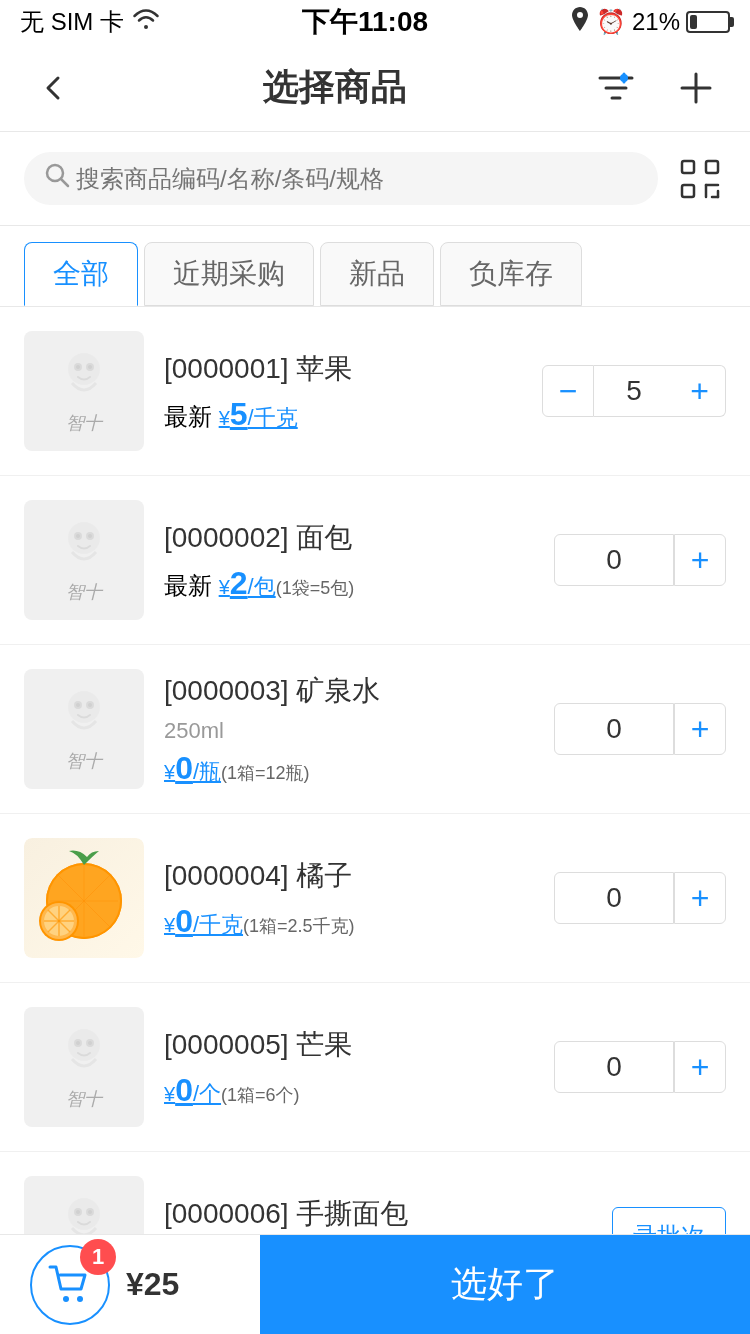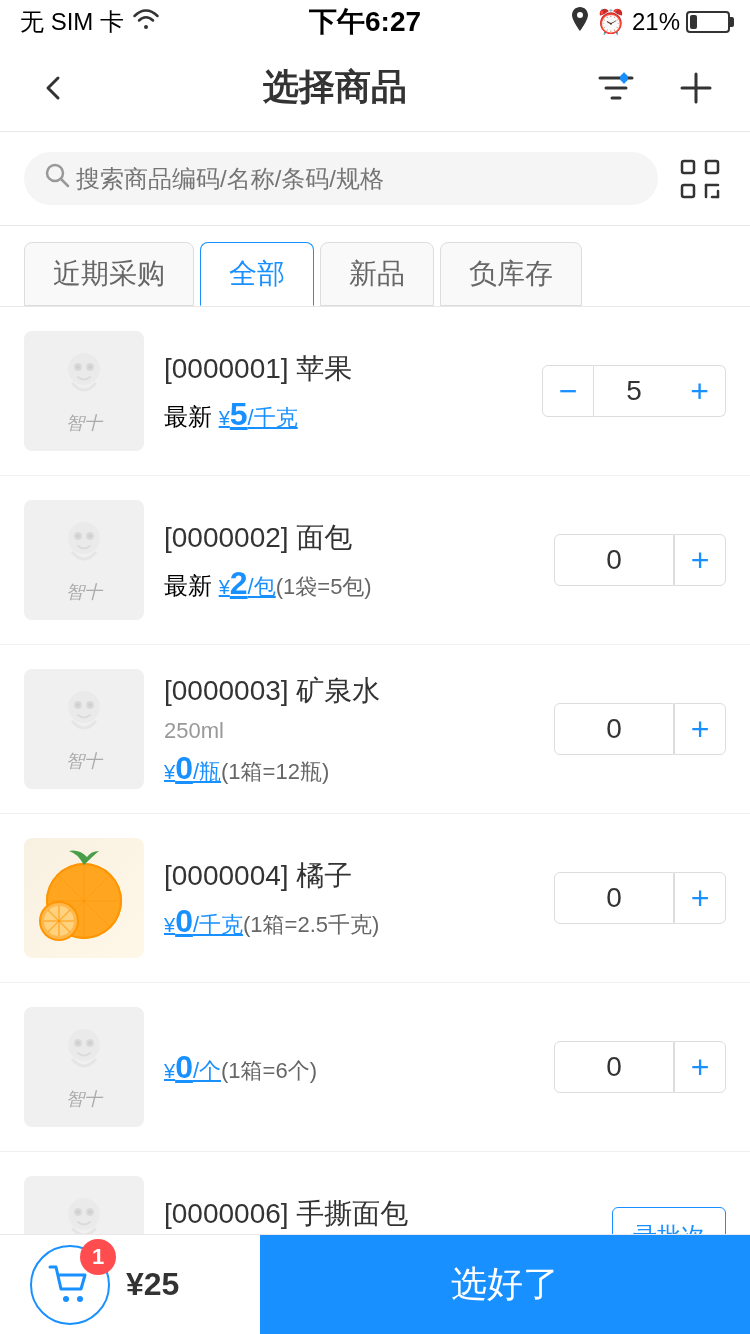--- a/index.html
+++ b/index.html
@@ -204,21 +204,21 @@
       margin-bottom: 6px;
     }
     .product-price {
       font-size: 24px;
       color: #333;
     }
     .product-price .price-label { color: #000000; }
     .product-price .price-unit { color: #1890ff; font-size: 20px; text-decoration: underline; }
     .product-price .price-value { color: #1890ff; font-size: 32px; font-weight: 600; text-decoration: underline; }
     .product-price .price-per { color: #1890ff; font-size: 22px; text-decoration: underline; }
-    .product-price .price-info { color: #666; font-size: 22px; }
+    .product-price .price-info { color: #666; font-size: 18px; }
 
     
     .qty-control {
       display: flex;
       align-items: center;
       gap: 0;
       flex-shrink: 0;
     }
     .qty-btn {
       width: 52px; height: 52px;
@@ -330,21 +330,21 @@
   <div class="status-left">
     <span>无 SIM 卡</span>
     <span>
       <svg width="28" height="22" viewBox="0 0 28 22" fill="none">
         <path d="M14 17a2 2 0 1 1 0 4 2 2 0 0 1 0-4z" fill="#333"></path>
         <path d="M7 12.5C9 10.5 11.4 9.3 14 9.3s5 1.2 7 3.2" stroke="#333" stroke-width="2.5" stroke-linecap="round" fill="none"></path>
         <path d="M2.5 8C6 4.5 9.8 2.5 14 2.5S22 4.5 25.5 8" stroke="#333" stroke-width="2.5" stroke-linecap="round" fill="none"></path>
       </svg>
     </span>
   </div>
-  <div class="status-center">下午6:27</div>
+  <div class="status-center">下午11:08</div>
   <div class="status-right">
     <span>
       <svg width="20" height="24" viewBox="0 0 20 24" fill="#333">
           <path d="M10 0C5.6 0 2 3.6 2 8c0 5.4 8 16 8 16s8-10.6 8-16c0-4.4-3.6-8-8-8zm0 11a3 3 0 1 1 0-6 3 3 0 0 1 0 6z"></path>
         </svg>
     </span>
     <span>⏰</span>
     <span>21%</span>
     <div class="battery-icon">
       <div class="battery-fill"></div>
@@ -396,22 +396,22 @@
       <rect x="4" y="28" width="12" height="12" rx="2" stroke="#333" stroke-width="2.5" fill="none"></rect>
       <line x1="28" y1="28" x2="40" y2="28" stroke="#333" stroke-width="2.5" stroke-linecap="round"></line>
       <line x1="28" y1="28" x2="28" y2="40" stroke="#333" stroke-width="2.5" stroke-linecap="round"></line>
       <line x1="40" y1="34" x2="40" y2="40" stroke="#333" stroke-width="2.5" stroke-linecap="round"></line>
       <line x1="34" y1="40" x2="40" y2="40" stroke="#333" stroke-width="2.5" stroke-linecap="round"></line>
     </svg>
   </div>
 </div>
 
 <div class="tab-bar">
+  <div class="tab-item active">全部</div>
   <div class="tab-item">近期采购</div>
-  <div class="tab-item active">全部</div>
   <div class="tab-item">新品</div>
   <div class="tab-item">负库存</div>
 </div>
 
 <div class="product-list">
 
   <div class="product-item">
     <div class="product-img">
       <div class="owl-logo">
         <svg viewBox="0 0 60 60" fill="none">
@@ -541,20 +541,21 @@
           <circle cx="36" cy="20" r="4" fill="#aaa"></circle>
           <circle cx="24" cy="20" r="2" fill="#888"></circle>
           <circle cx="36" cy="20" r="2" fill="#888"></circle>
           <path d="M24 30 Q30 35 36 30" stroke="#aaa" stroke-width="2" fill="none" stroke-linecap="round"></path>
           <path d="M18 36 Q30 50 42 36" stroke="#ccc" stroke-width="3" fill="none"></path>
         </svg>
         <span style="font-size:18px;color:#aaa;font-weight:500;">智十</span>
       </div>
     </div>
     <div class="product-info">
+      <div class="product-name">[0000005] 芒果</div>
       <div class="product-price">
         <span class="price-unit">¥</span><span class="price-value">0</span><span class="price-per">/个</span><span class="price-info">(1箱=6个)</span>
       </div>
     </div>
     <div class="qty-control">
       <div class="qty-input-border">0</div>
       <button class="qty-btn plus" style="border-left:1px solid #ddd;border-radius:0 6px 6px 0;">+</button>
     </div>
   </div>
 

